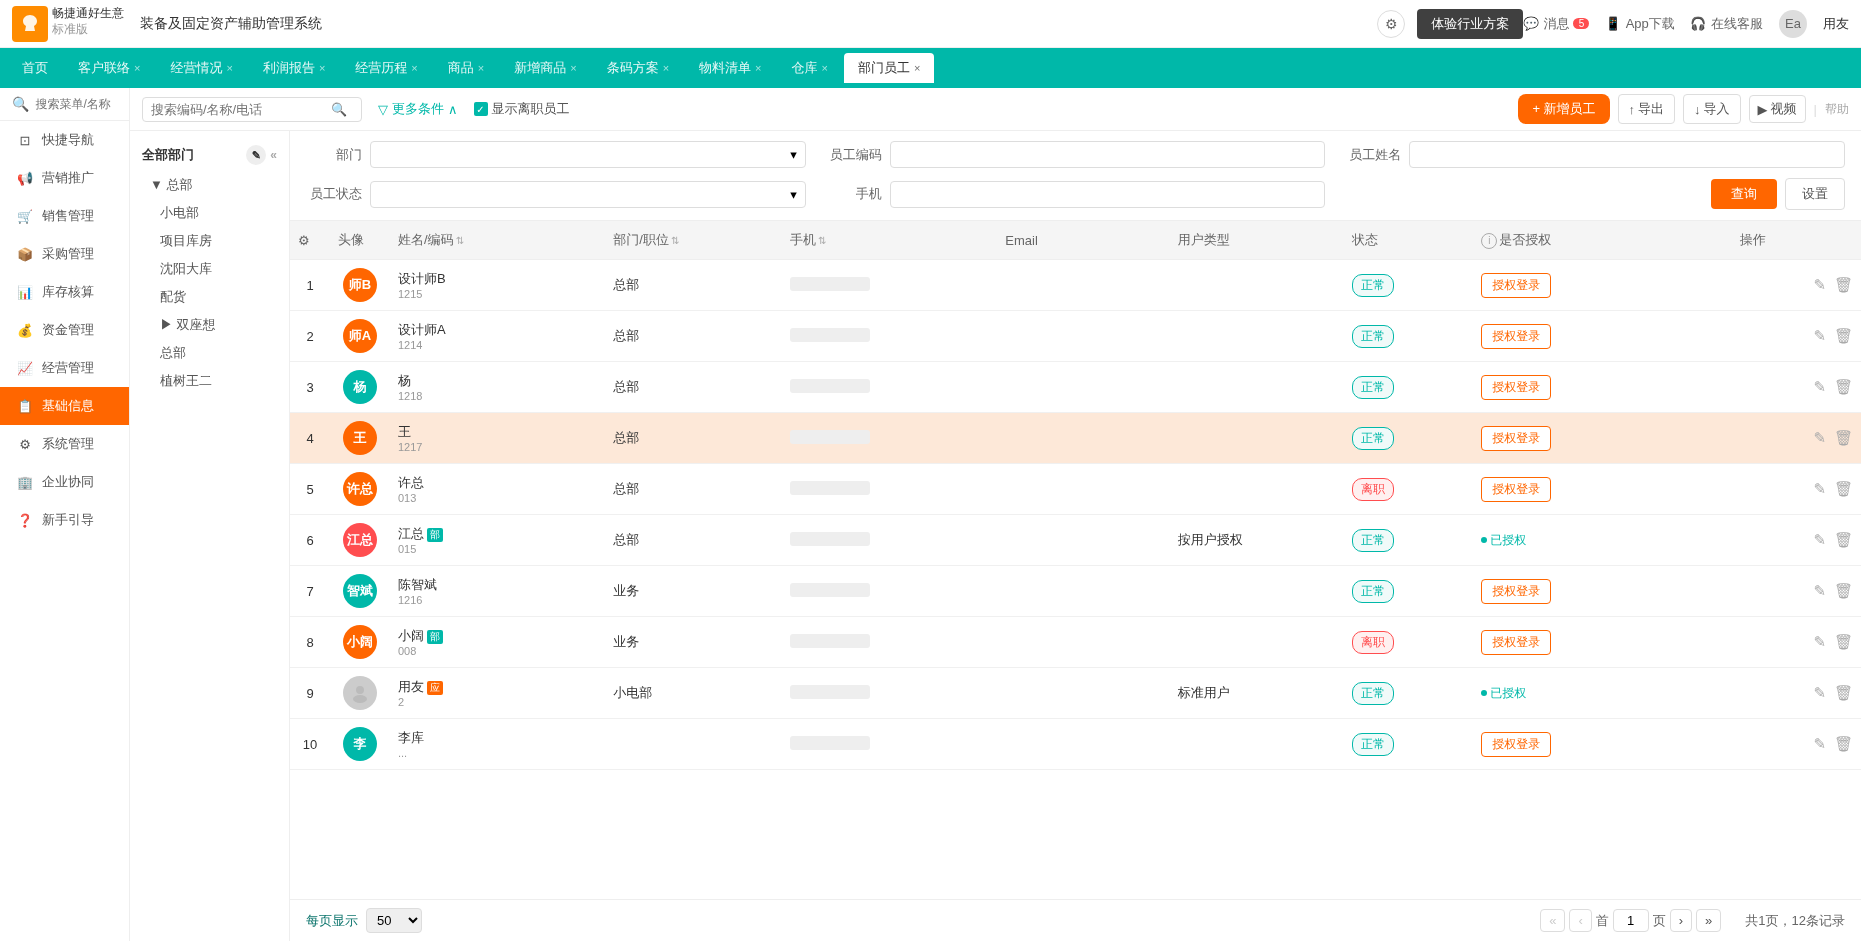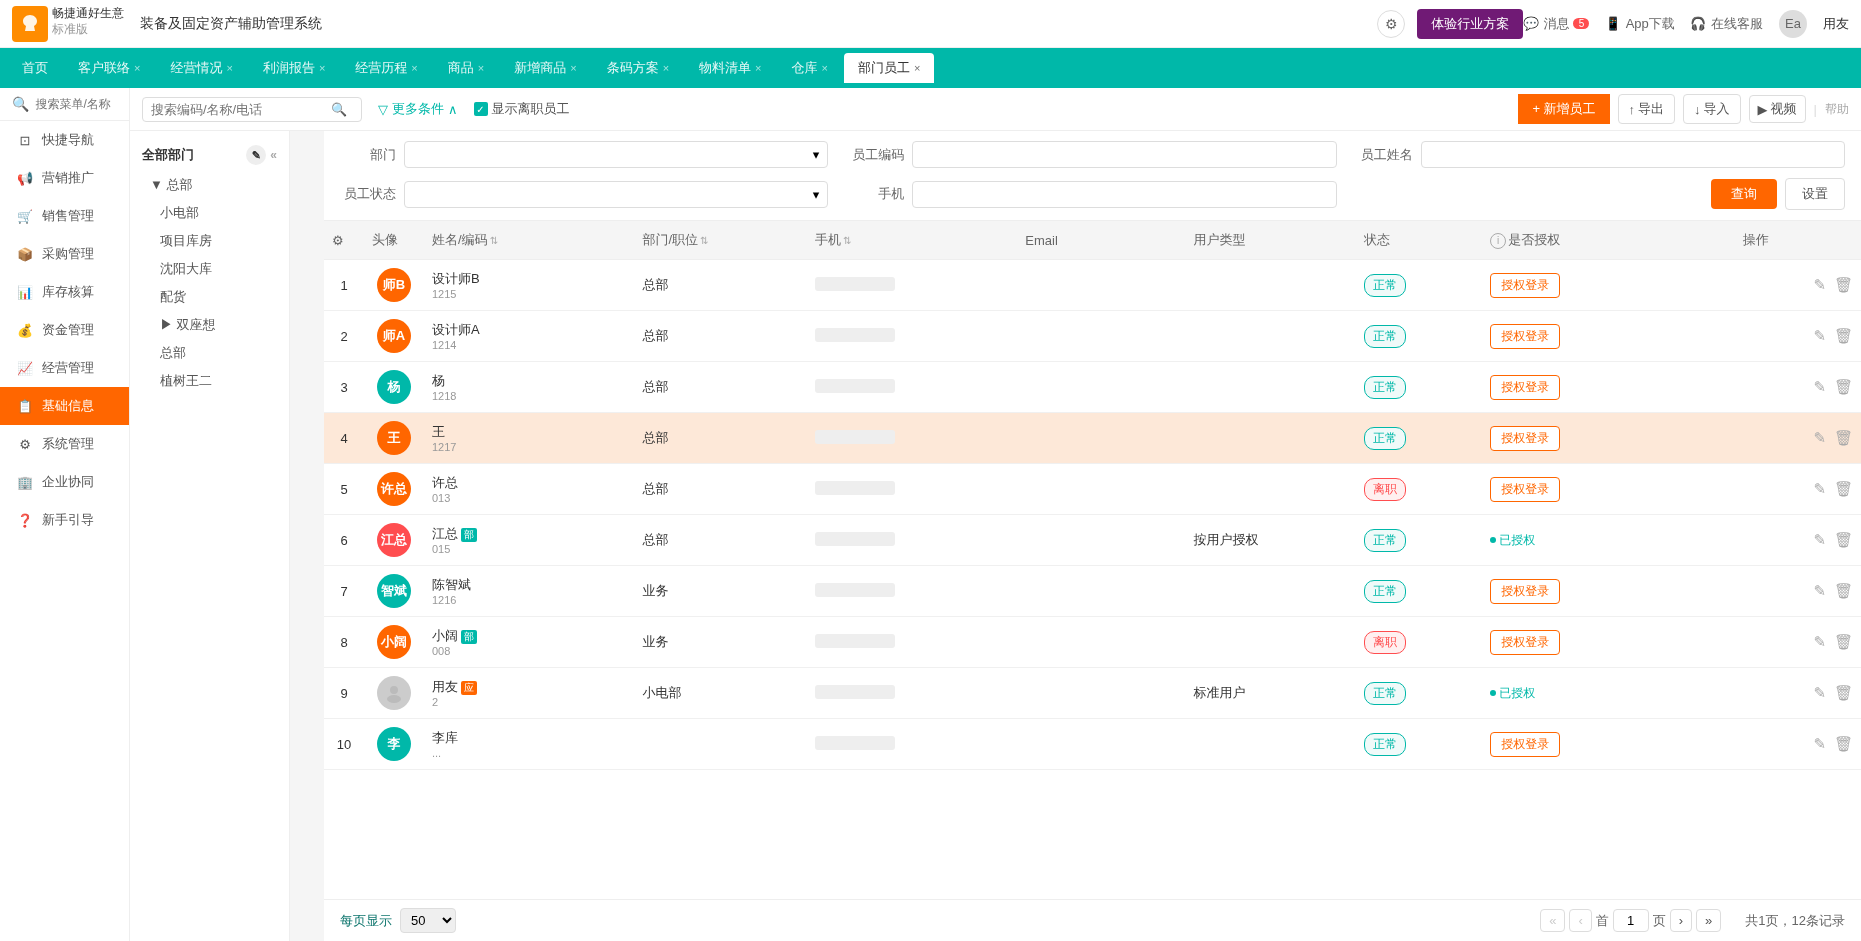--- a/index.html
+++ b/index.html
@@ -8,21 +8,21 @@
     
     .top-bar { background: #fff; height: 48px; display: flex; align-items: center; padding: 0 12px; border-bottom: 1px solid #eee; flex-shrink: 0; }
     .logo-area { display: flex; align-items: flex-start; width: 120px; }
     .logo-icon { width: 36px; height: 36px; background: #ff8c00; border-radius: 4px; display: flex; align-items: center; justify-content: center; color: #fff; font-size: 10px; margin-right: 4px; }
     .logo-text { font-size: 12px; color: #333; line-height: 1.3; }
     .logo-sub { font-size: 12px; color: #999; }
     .system-title { flex: 1; font-size: 14px; color: #333; margin-left: 8px; }
     .top-bar-actions { display: flex; align-items: center; gap: 16px; margin-left: auto; }
     .top-action { display: flex; align-items: center; gap: 4px; color: #666; cursor: pointer; font-size: 12px; }
     .top-action .badge { background: #ff4d4f; color: #fff; border-radius: 10px; font-size: 10px; padding: 0 4px; min-width: 16px; text-align: center; }
-    .experience-btn { background: #701a75; color: #fff; border: none; border-radius: 4px; padding: 6px 14px; cursor: pointer; font-size: 13px; }
+    .experience-btn { background: #404040; color: #fff; border: none; border-radius: 4px; padding: 6px 14px; cursor: pointer; font-size: 13px; }
 
     
     .nav-tabs { background: #00b8a9; height: 40px; display: flex; align-items: center; padding: 0 8px; flex-shrink: 0; gap: 2px; }
     .nav-tab { padding: 6px 14px; color: rgba(255,255,255,0.9); cursor: pointer; border-radius: 4px 4px 0 0; font-size: 13px; display: flex; align-items: center; gap: 4px; white-space: nowrap; }
     .nav-tab.active { background: #fff; color: #333; }
     .nav-tab .close-x { font-size: 11px; color: inherit; opacity: 0.7; }
 
     
     .main-layout { display: flex; flex: 1; overflow: hidden; }
 
@@ -42,31 +42,31 @@
 
     
     .dept-panel { width: 160px; background: #fff; border-right: 1px solid #eee; flex-shrink: 0; overflow-y: auto; padding: 8px 0; }
     .dept-header { display: flex; align-items: center; padding: 6px 12px; font-size: 13px; color: #333; font-weight: bold; }
     .dept-header .edit-icon { margin-left: auto; background: #eee; border-radius: 50%; width: 20px; height: 20px; display: flex; align-items: center; justify-content: center; cursor: pointer; font-size: 11px; }
     .dept-collapse-btn { margin-left: 4px; cursor: pointer; color: #aaa; font-size: 12px; }
     .dept-node { padding: 5px 12px 5px 20px; cursor: pointer; color: #555; font-size: 13px; display: flex; align-items: center; gap: 4px; }
     .dept-node.indent { padding-left: 30px; }
 
     
-    .table-area { flex: 1; display: flex; flex-direction: column; overflow: hidden; background: #f5f5f5; margin-left: 34px; }
+    .table-area { flex: 1; display: flex; flex-direction: column; overflow: hidden; background: #f5f5f5; }
 
     
     .filter-bar { background: #fff; padding: 6px 12px; display: flex; align-items: center; gap: 16px; border-bottom: 1px solid #eee; }
     .search-input-wrap { display: flex; align-items: center; border: 1px solid #ddd; border-radius: 4px; padding: 4px 8px; background: #fff; min-width: 220px; }
     .search-input-wrap input { border: none; outline: none; font-size: 13px; min-width: 160px; }
     .filter-btn { display: flex; align-items: center; gap: 4px; color: #00b8a9; cursor: pointer; font-size: 13px; }
     .show-resigned { display: flex; align-items: center; gap: 4px; color: #555; cursor: pointer; font-size: 13px; }
     .checkbox-checked { width: 14px; height: 14px; background: #00b8a9; border-radius: 2px; display: inline-flex; align-items: center; justify-content: center; color: #fff; font-size: 10px; }
     .toolbar-right { margin-left: auto; display: flex; align-items: center; gap: 8px; }
-    .btn-add { background: #ff6600; color: #fff; border: none; border-radius: 0; padding: 6px 14px; cursor: pointer; font-size: 13px; display: flex; align-items: center; gap: 4px; }
+    .btn-add { background: #ff6600; color: #fff; border: none; border-radius: 8px; padding: 6px 14px; cursor: pointer; font-size: 13px; display: flex; align-items: center; gap: 4px; }
     .btn-outline { background: #fff; color: #555; border: 1px solid #ddd; border-radius: 4px; padding: 5px 10px; cursor: pointer; font-size: 12px; display: flex; align-items: center; gap: 3px; }
 
     
     .search-form { background: #fff; padding: 10px 16px; border-bottom: 1px solid #eee; display: grid; grid-template-columns: 1fr 1fr 1fr; gap: 10px 20px; align-items: center; }
     .form-row { display: flex; align-items: center; gap: 8px; }
     .form-label { color: #666; font-size: 13px; white-space: nowrap; min-width: 56px; text-align: right; }
     .form-select { border: 1px solid #ddd; border-radius: 4px; padding: 5px 8px; font-size: 13px; background: #fff; flex: 1; display: flex; align-items: center; justify-content: space-between; cursor: pointer; min-width: 120px; }
     .form-input { border: 1px solid #ddd; border-radius: 4px; padding: 5px 8px; font-size: 13px; background: #fff; flex: 1; outline: none; }
     .form-actions { display: flex; gap: 8px; align-items: center; justify-content: flex-end; }
     .btn-query { background: #ff6600; color: #fff; border: none; border-radius: 4px; padding: 6px 20px; cursor: pointer; font-size: 13px; }

